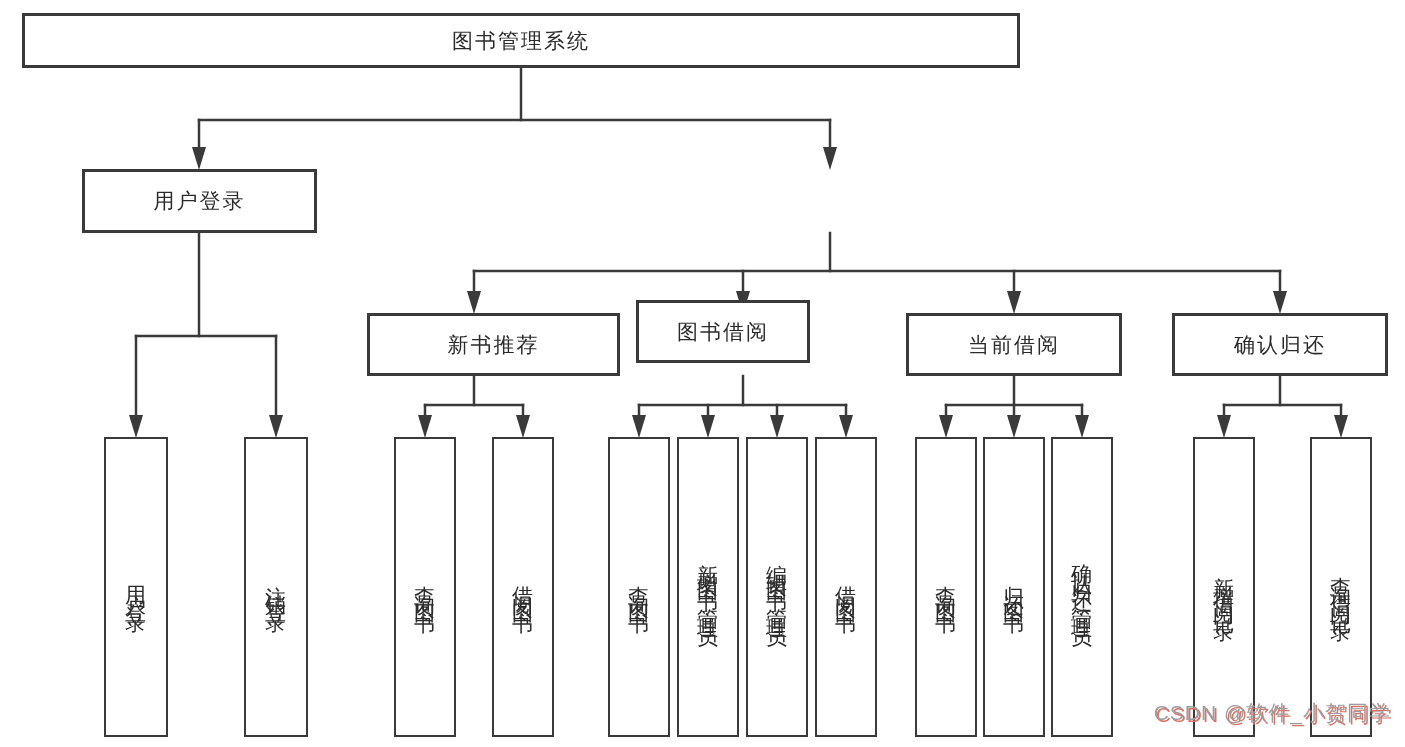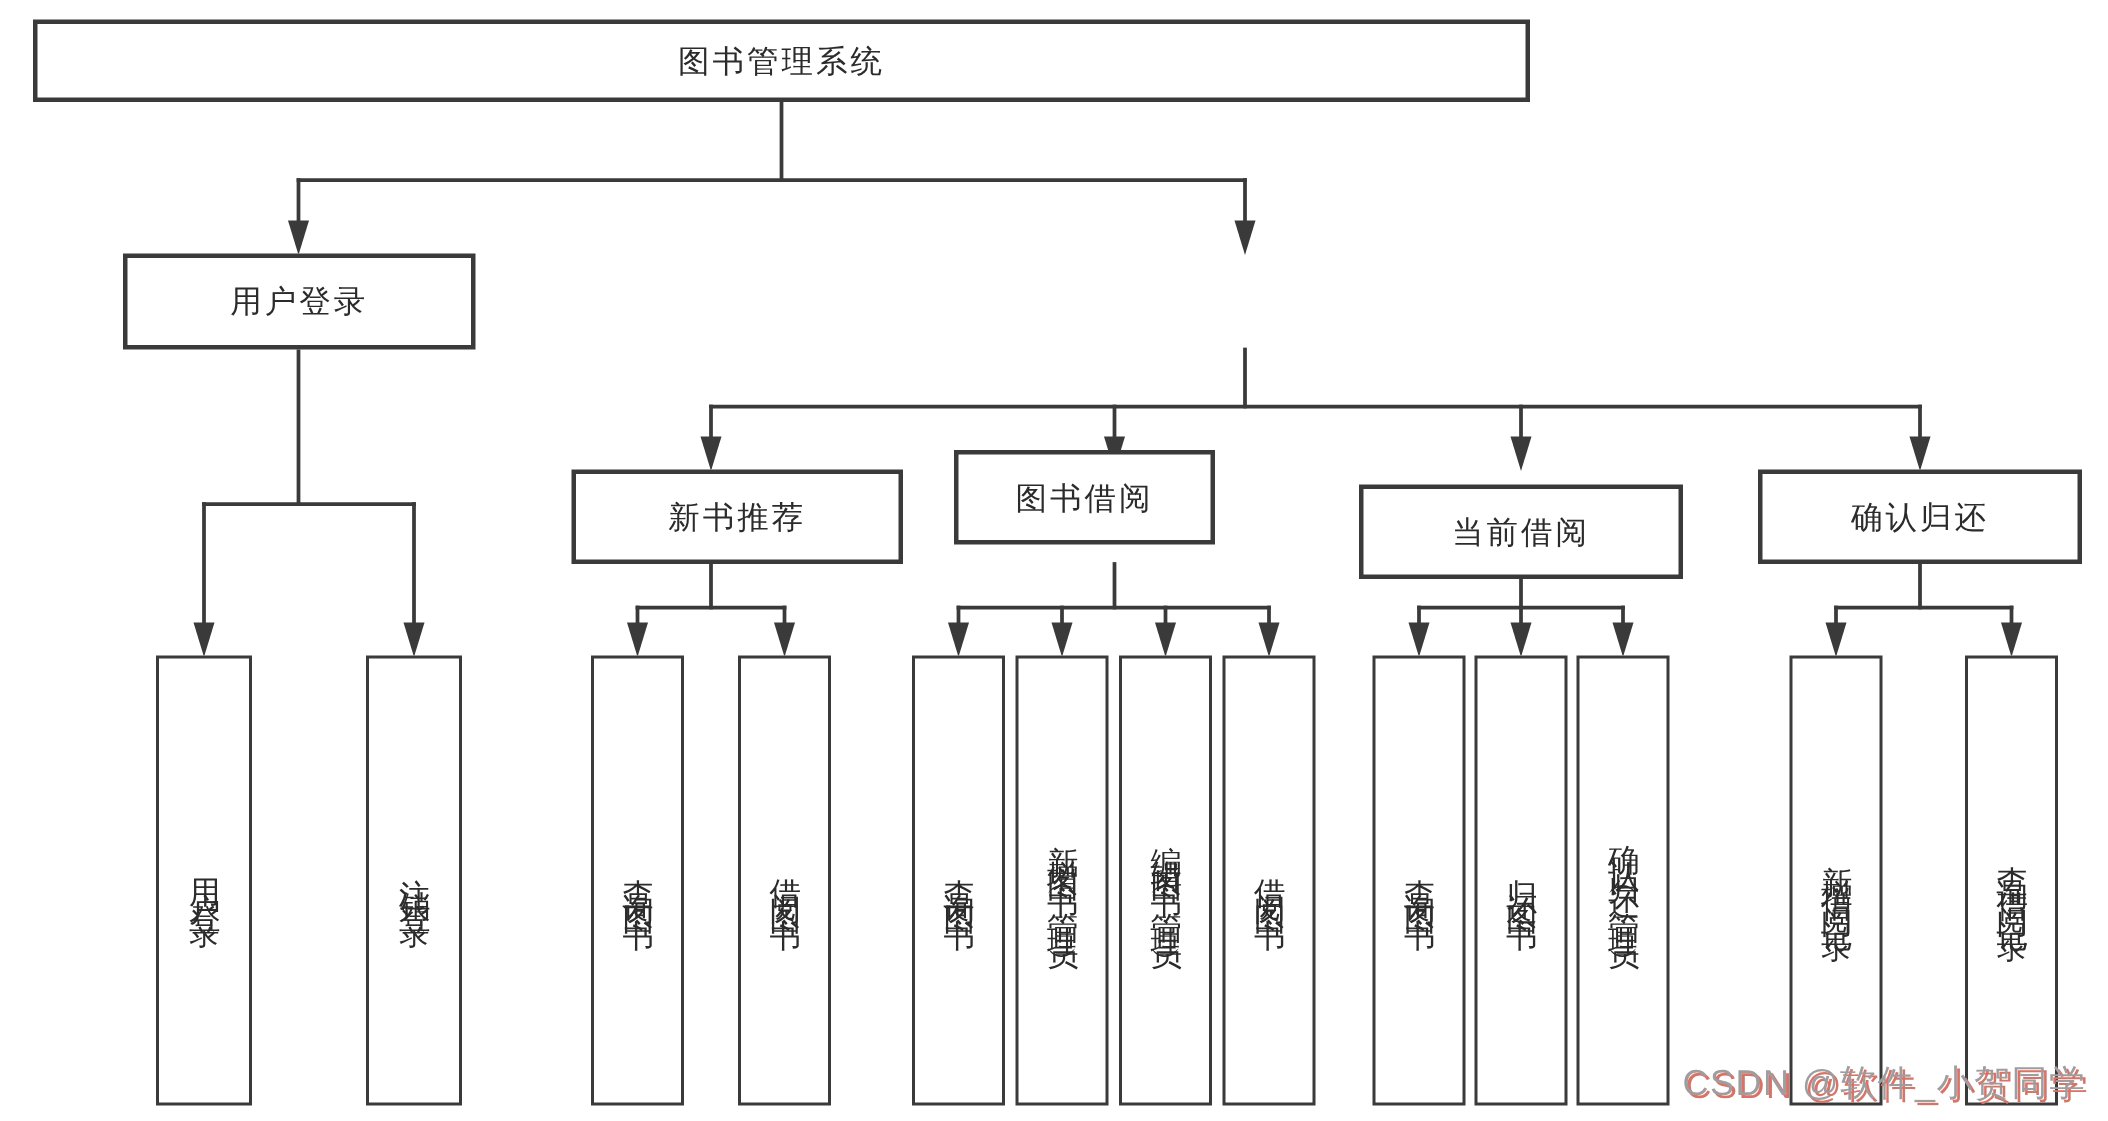--- a/index.html
+++ b/index.html
@@ -18,22 +18,22 @@
     border:3px solid var(--line);
     display:flex; align-items:center; justify-content:center;
     font-size:21px; letter-spacing:2px; color:var(--text); z-index:2;
   }
   .leaf{border-width:2px;}
   .leaf .vtext{
     writing-mode:vertical-rl; text-orientation:mixed;
     letter-spacing:9px; line-height:1.1; white-space:nowrap;
   }
   .watermark{
-    position:absolute; right:14px; bottom:9px; z-index:5;
-    font-size:24px; letter-spacing:1px; color:var(--watermark);
+    position:absolute; right:14px; bottom:20px; z-index:5;
+    font-size:21px; letter-spacing:1px; color:var(--watermark);
     text-shadow:2px 2px 0 var(--watermark_shadow);
   }
 </style>
 </head>
 <body>
 
 <div class="canvas">
 
   <svg class="connectors" width="1405" height="747" viewBox="0 0 1405 747">
     <g stroke="currentColor" stroke-width="2.5" stroke-linecap="square">
@@ -98,23 +98,23 @@
       <polygon points="1075,415 1089,415 1082,438"></polygon>
       <polygon points="1217,415 1231,415 1224,438"></polygon>
       <polygon points="1334,415 1348,415 1341,438"></polygon>
     </g>
   </svg>
 
   <div class="box" style="left:22px;top:13px;width:998px;height:55px">图书管理系统</div>
 
   <div class="box" style="left:82px;top:169px;width:235px;height:64px">用户登录</div>
 
-  <div class="box" style="left:381px;top:313px;width:221px;height:63px">新书推荐</div>
+  <div class="box" style="left:367px;top:313px;width:253px;height:63px">新书推荐</div>
   <div class="box" style="left:636px;top:300px;width:174px;height:63px">图书借阅</div>
-  <div class="box" style="left:906px;top:323px;width:216px;height:63px">当前借阅</div>
+  <div class="box" style="left:906px;top:313px;width:216px;height:63px">当前借阅</div>
   <div class="box" style="left:1172px;top:313px;width:216px;height:63px">确认归还</div>
 
   <div class="box leaf" style="left:104px;top:437px;width:64px;height:300px">
     <span class="vtext">用户登录</span>
   </div>
   <div class="box leaf" style="left:244px;top:437px;width:64px;height:300px">
     <span class="vtext">注销登录</span>
   </div>
 
   <div class="box leaf" style="left:394px;top:437px;width:62px;height:300px">

